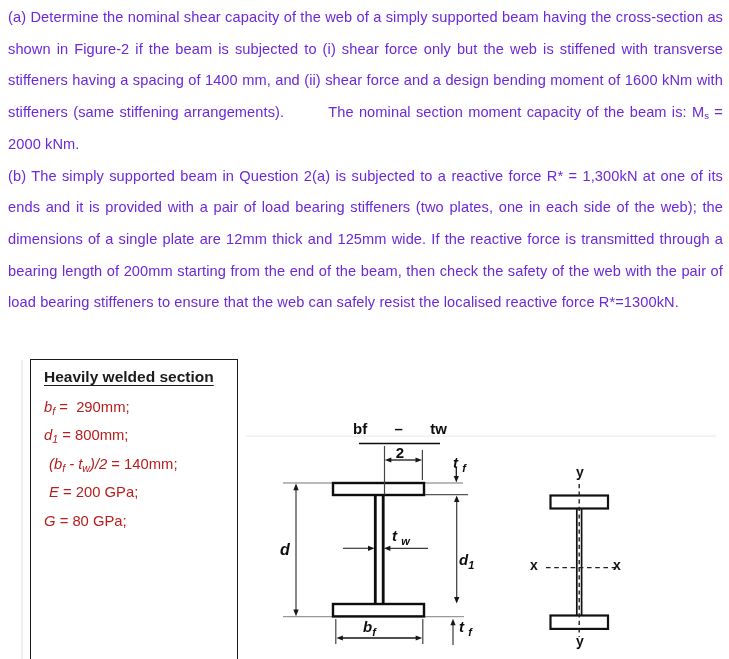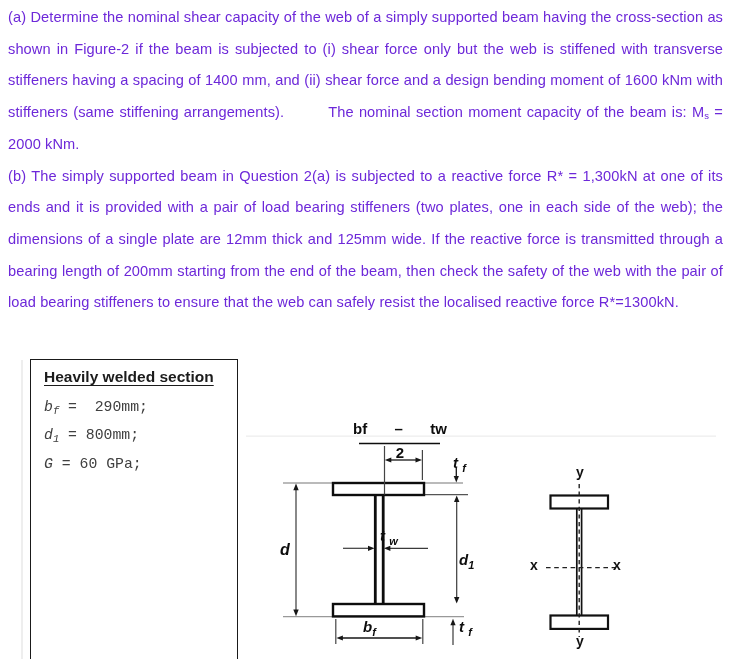--- a/index.html
+++ b/index.html
@@ -13,21 +13,21 @@
   .doc-text sub{font-size:9.5px;line-height:0;vertical-align:-2px;}
   
   .figure-layer{position:absolute;left:0;top:0;width:699px;height:659px;}
   svg{position:absolute;left:0;top:0;}
   
   .props-box{position:absolute;left:30px;top:359px;width:208px;height:300px;
              box-sizing:border-box;border:1.6px solid #1a1a1a;border-bottom:none;
              padding:8px 8px 0 13px;background:#fff;}
   .box-title{font-size:15.5px;font-weight:bold;text-decoration:underline;
              text-underline-offset:3px;white-space:pre;}
-  .box-line{margin-top:12.6px;font-size:14.8px;white-space:pre-wrap;color:#404040;font-family:Liberation Mono, monospace;}
+  .box-line{margin-top:12.6px;font-size:14.8px;white-space:pre-wrap;color:#b91c1c;}
   .box-line.indent-sm{padding-left:5px;}
   .bvar{font-style:italic;}
   .bsub{font-style:italic;font-size:10.5px;line-height:0;vertical-align:-3px;}
   
   .dlab{position:absolute;font-weight:bold;font-size:15px;color:#0d0d0d;white-space:pre;font-style:italic;}
   .dlab .dsub{font-size:11px;vertical-align:-3.5px;font-weight:bold;}
   .frac-num{position:absolute;left:353px;top:420px;width:94px;display:flex;
             justify-content:space-between;align-items:baseline;font-weight:bold;
             font-size:15px;color:#0d0d0d;}
   .frac-den{position:absolute;left:353px;top:444px;width:94px;text-align:center;
@@ -102,33 +102,35 @@
         <line x1="581.6" y1="508.5" x2="581.6" y2="615.5" stroke="#111" stroke-width="1.7"></line>
         <line x1="579.2" y1="484" x2="579.2" y2="637" stroke="#222" stroke-width="1.4" stroke-dasharray="4.2 3.4"></line>
         <line x1="546" y1="567.6" x2="616" y2="567.6" stroke="#222" stroke-width="1.4" stroke-dasharray="4.6 3.6"></line>
       </g>
     </svg>
 
     <div class="props-box">
       <div class="box-title">Heavily welded section</div>
       <div class="box-line"><span class="bvar">b</span><sub class="bsub">f</sub><span> =  290mm;</span></div>
       <div class="box-line"><span class="bvar">d</span><sub class="bsub">1</sub><span> = 800mm;</span></div>
-      <div class="box-line"><span class="bvar">G</span><span> = 60 GPa;</span></div>
+      <div class="box-line indent-sm"><span class="bvar">(b</span><sub class="bsub">f</sub><span class="bvar"> - t</span><sub class="bsub">w</sub><span class="bvar">)/2</span><span> = 140mm;</span></div>
+      <div class="box-line indent-sm"><span class="bvar">E</span><span> = 200 GPa;</span></div>
+      <div class="box-line"><span class="bvar">G</span><span> = 80 GPa;</span></div>
     </div>
 
     <div class="frac-num">
       <span><span>b</span><span class="dsub">f</span></span>
       <span>–</span>
       <span><span>t</span><span class="dsub">w</span></span>
     </div>
     <div class="frac-den">2</div>
 
     <div class="dlab" style="left:453px;top:454px;"><span>t</span> <span class="dsub">f</span></div>
     <div class="dlab" style="left:280px;top:541px;font-size:16px;">d</div>
-    <div class="dlab" style="left:380px;top:527px;"><span>t</span> <span class="dsub">w</span></div>
+    <div class="dlab" style="left:392px;top:527px;"><span>t</span> <span class="dsub">w</span></div>
     <div class="dlab" style="left:459px;top:531px;margin-top:20px;"><span>d</span><span class="dsub">1</span></div>
     <div class="dlab" style="left:363px;top:618px;"><span>b</span><span class="dsub">f</span></div>
     <div class="dlab" style="left:459px;top:618px;"><span>t</span> <span class="dsub">f</span></div>
 
     <div class="axlab" style="left:570px;top:464px;width:20px;text-align:center;">y</div>
     <div class="axlab" style="left:570px;top:633px;width:20px;text-align:center;">y</div>
     <div class="axlab" style="left:530px;top:557px;">x</div>
     <div class="axlab" style="left:613px;top:557px;">x</div>
   </div>
 </div>

